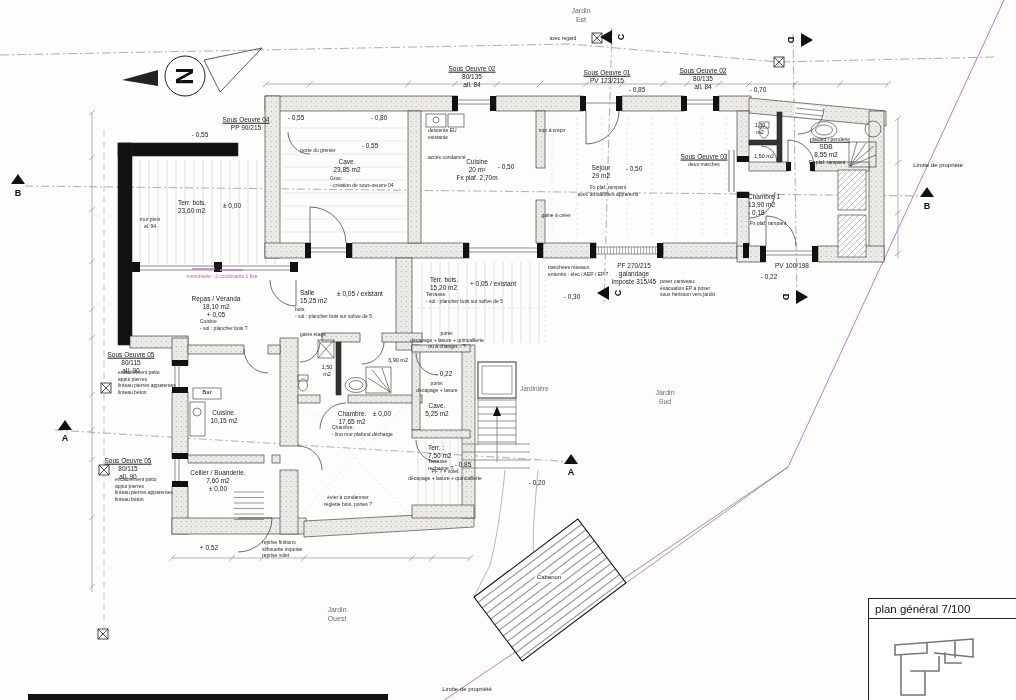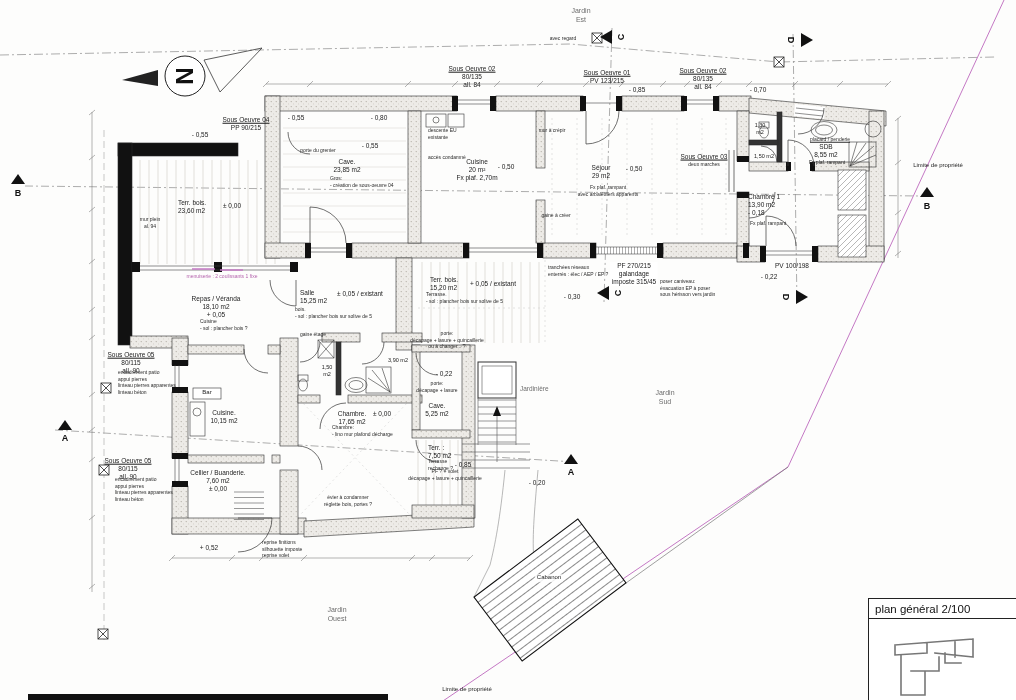--- a/index.html
+++ b/index.html
@@ -452,21 +452,21 @@
 ou à changer... ?</div>
 <div class="t tiny" style="left:445px;top:474px">PF ? + volet
 décapage + lasure + quincaillerie</div>
 <div class="t tiny" style="left:348px;top:500px">évier à condamner
 réglette bois, portes ?</div>
 <div class="t tiny l" style="left:262px;top:549px">reprise finitions
 silhouette imposte
 reprise volet</div>
 
 <div id="titleblock">
-  <div class="tb-title">plan général 2/100</div>
+  <div class="tb-title">plan général 7/100</div>
   <svg width="147" height="84" viewBox="0 0 147 84">
     <g stroke="#777" stroke-width="1.6" fill="none" stroke-linecap="square">
       <path d="M26,26 L104,20 M26,26 L26,36 M104,20 L104,38 M26,36 L58,34 M66,34 L104,38 M58,24 L58,34 M86,22 L86,38"></path>
       <path d="M32,36 L32,76 M32,76 L56,76 M56,76 L56,52 M56,52 L70,52 M70,52 L70,38 M42,52 L56,52"></path>
       <path d="M76,34 L76,44 M76,44 L92,44"></path>
     </g>
   </svg>
 </div>
 
 </div>

